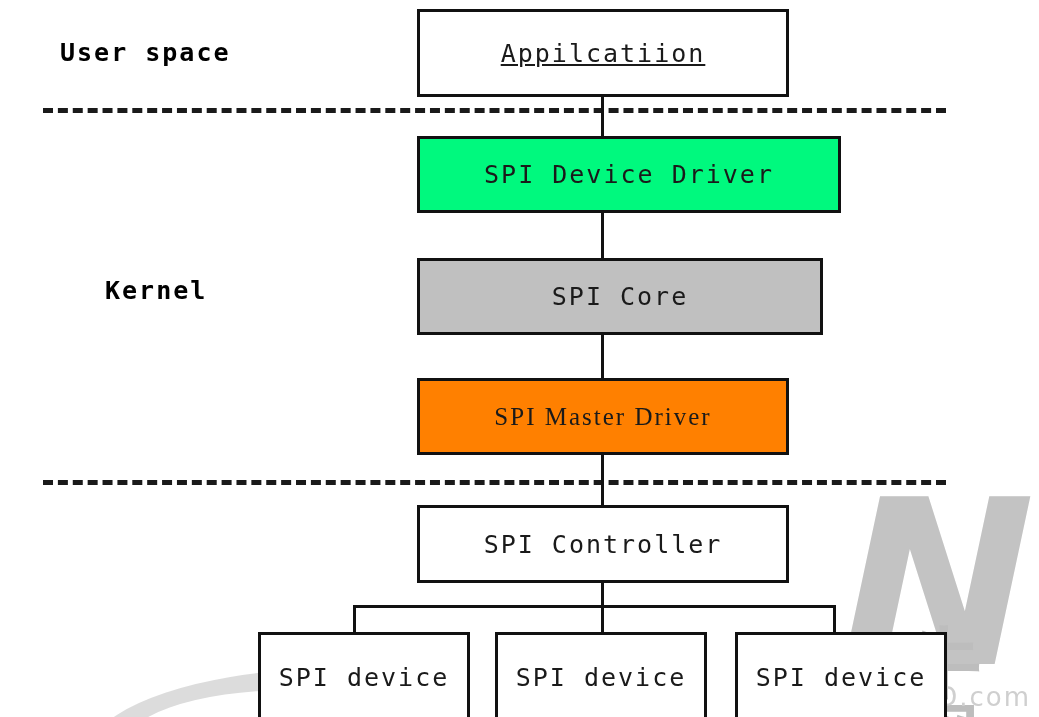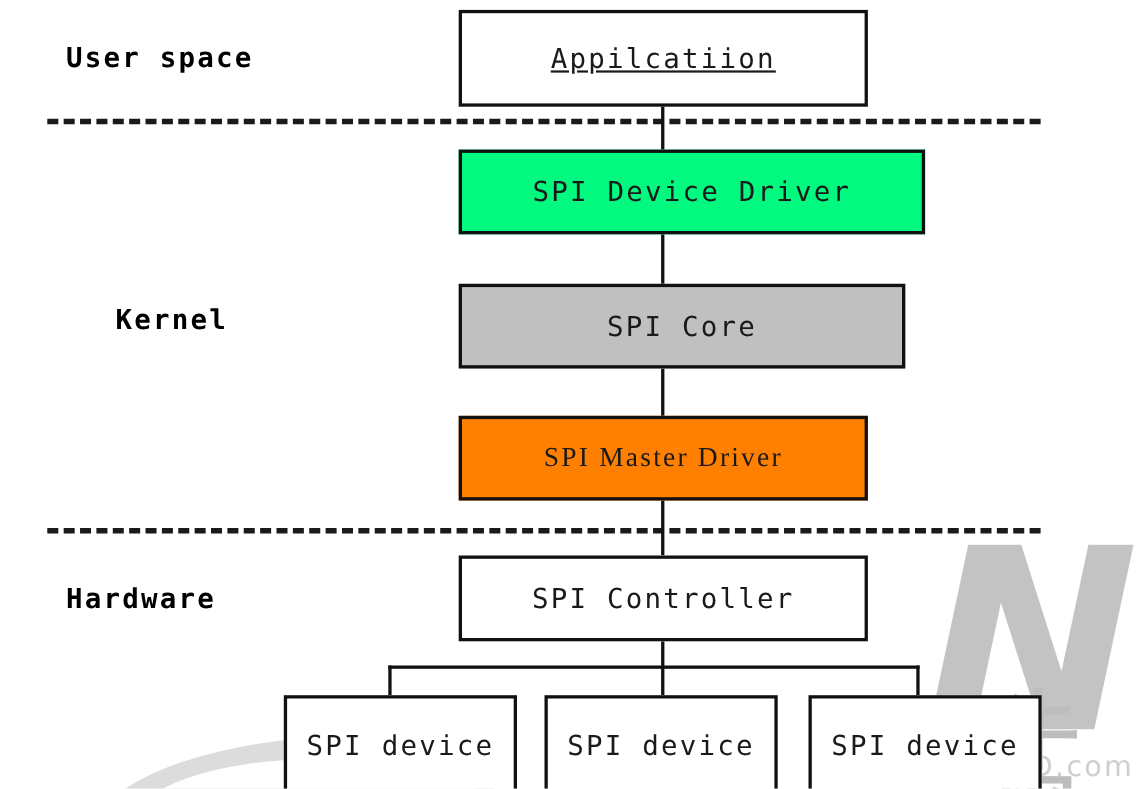--- a/index.html
+++ b/index.html
@@ -122,21 +122,20 @@
     <div class="wm-swoosh2"></div>
     <div class="wm-glyph wm-n">N</div>
     <div class="wm-glyph wm-cjk">牛网</div>
     <div class="wm-glyph wm-dom">16RD.com</div>
   </div>
 
   <div class="layer">
 
     <div class="zone-label" style="left: 60px; top: 38px;">User space</div>
     <div class="zone-label" style="left: 60px; top: 276px; margin-left: 45px;">Kernel</div>
-    <div class="zone-label" style="left: 60px; top: 530px;">Hardware</div>
 
     <div class="divider" style="left: 43px; top: 108px; width: 903px;"></div>
     <div class="divider" style="left: 43px; top: 480px; width: 903px;"></div>
 
     <div class="conn v" style="left: 601px; top: 86px; height: 50px;"></div>
     <div class="conn v" style="left: 601px; top: 213px; height: 45px;"></div>
     <div class="conn v" style="left: 601px; top: 335px; height: 43px;"></div>
     <div class="conn v" style="left: 601px; top: 455px; height: 50px;"></div>
     <div class="conn v" style="left: 601px; top: 583px; height: 49px;"></div>
     <div class="conn h" style="left: 353px; top: 605px; width: 483px;"></div>

